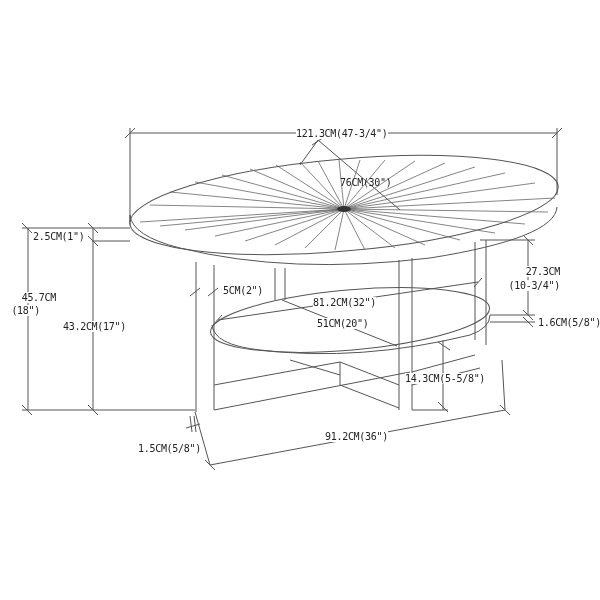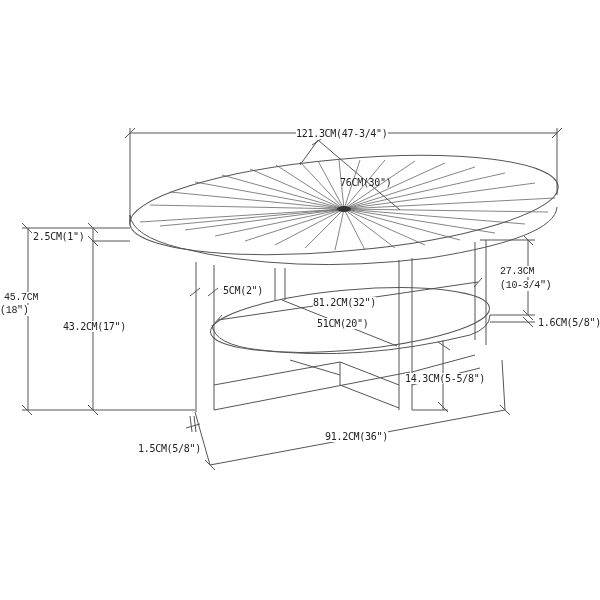--- a/index.html
+++ b/index.html
@@ -1,21 +1,21 @@
 <!DOCTYPE html>
 <html><head>
 <meta charset="utf-8">
 <style>
   html,body{margin:0;padding:0;background:#ffffff;}
   body{width:600px;height:600px;position:relative;overflow:hidden;font-family:"DejaVu Sans Mono","Liberation Mono",monospace;}
   #stage{position:absolute;left:0;top:0;width:600px;height:600px;}
   svg{position:absolute;left:0;top:0;}
   .lbl{position:absolute;font-size:10px;color:#222;white-space:nowrap;background:#fff;line-height:11px;letter-spacing:-0.3px;}
   .lbl.nobg{background:transparent;}
-  .c{text-align:left;font-family:Liberation Mono, monospace;}
+  .c{text-align:right;}
 </style>
 </head>
 <body>
 
 <div id="stage">
   <svg width="600" height="600" viewBox="0 0 600 600">
     <g fill="none" stroke="#555" stroke-width="1">
 
       <line x1="130" y1="133" x2="557" y2="133"></line>
       <line x1="130" y1="128" x2="130" y2="225"></line>
@@ -130,21 +130,21 @@
       <line x1="500" y1="405" x2="510" y2="415"></line>
       <line x1="190" y1="416" x2="192" y2="432"></line>
       <line x1="194" y1="416" x2="196" y2="432"></line>
       <line x1="186" y1="428" x2="200" y2="424"></line>
     </g>
   </svg>
 
   <span class="lbl" style="left:296px;top:128px;">121.3CM(47-3/4")</span>
   <span class="lbl nobg" style="left:340px;top:177px;">76CM(30")</span>
   <span class="lbl" style="left:33px;top:231px;">2.5CM(1")</span>
-  <span class="lbl c" style="left:4px;top:292px;width:40px;">45.7CM</span>
+  <span class="lbl c" style="left:16px;top:292px;width:40px;">45.7CM</span>
   <span class="lbl c" style="left:0px;top:305px;width:40px;">(18")</span>
   <span class="lbl" style="left:63px;top:321px;">43.2CM(17")</span>
   <span class="lbl nobg" style="left:223px;top:285px;">5CM(2")</span>
   <span class="lbl" style="left:313px;top:297px;">81.2CM(32")</span>
   <span class="lbl" style="left:317px;top:318px;">51CM(20")</span>
   <span class="lbl c" style="left:500px;top:266px;width:60px;">27.3CM</span>
   <span class="lbl c" style="left:500px;top:280px;width:60px;">(10-3/4")</span>
   <span class="lbl" style="left:538px;top:317px;">1.6CM(5/8")</span>
   <span class="lbl" style="left:405px;top:373px;">14.3CM(5-5/8")</span>
   <span class="lbl" style="left:138px;top:443px;">1.5CM(5/8")</span>

